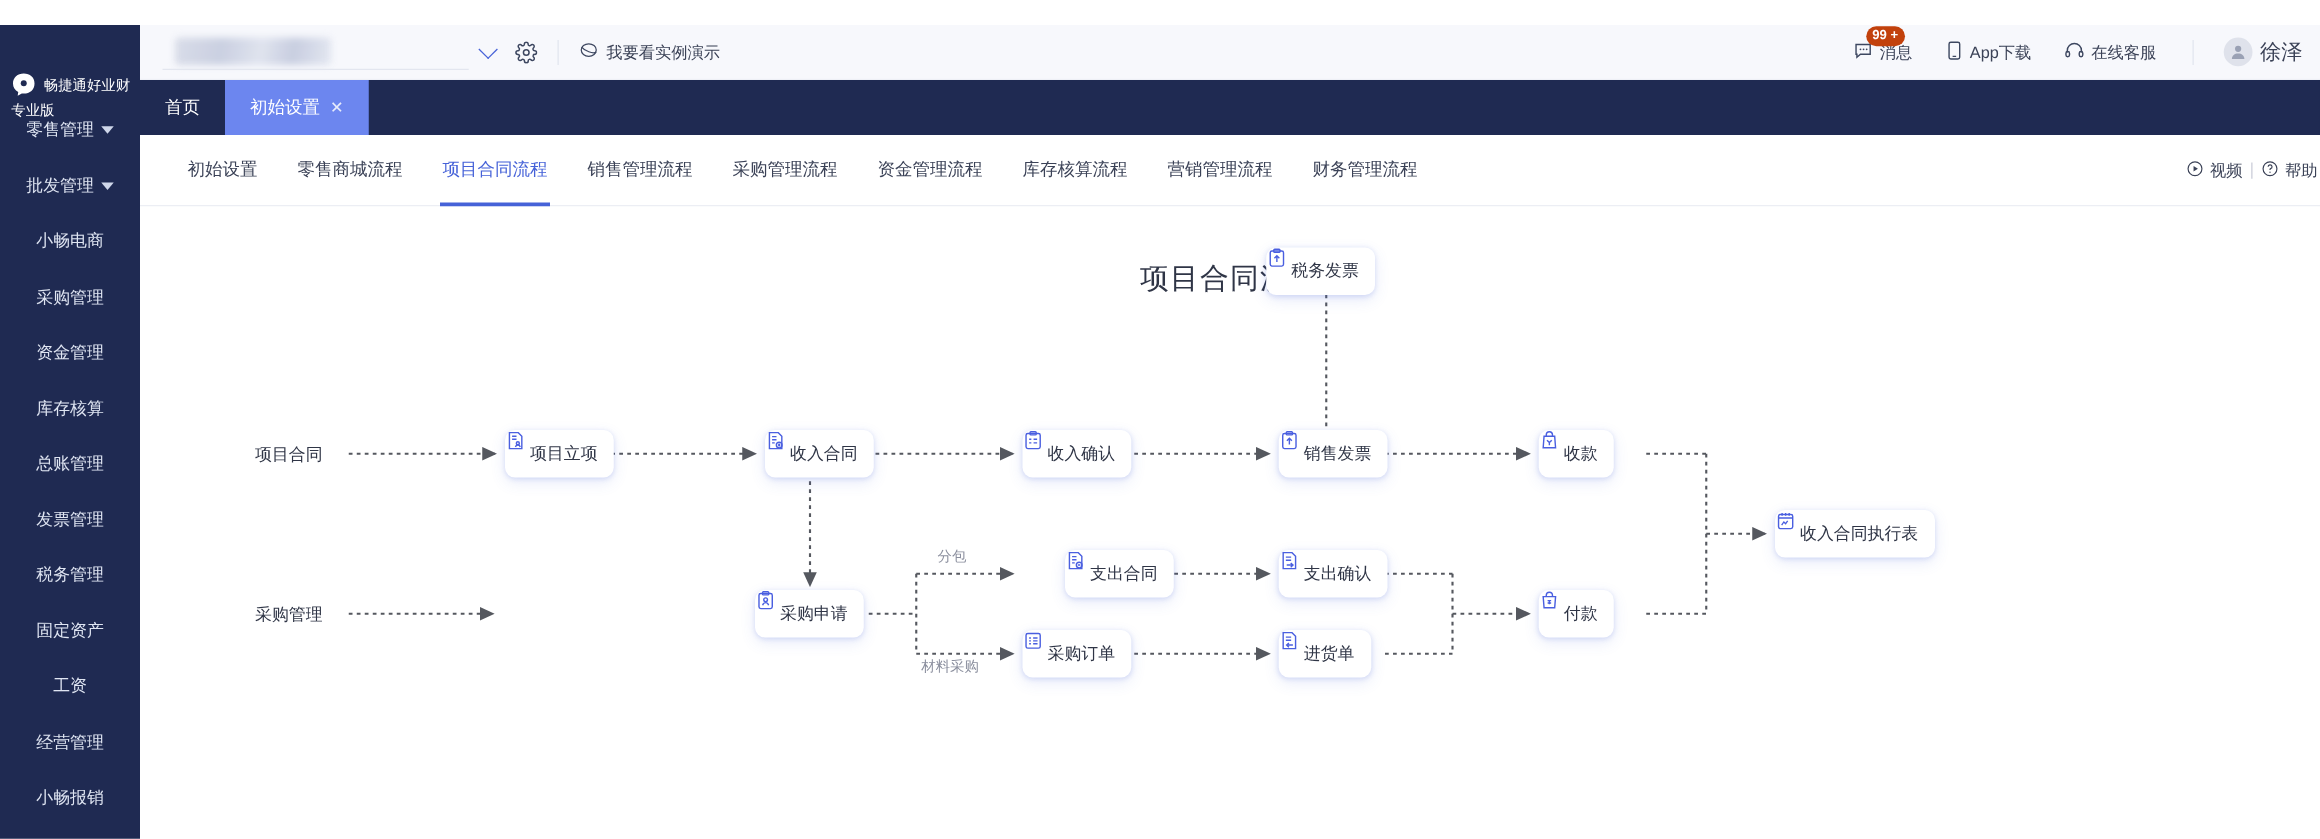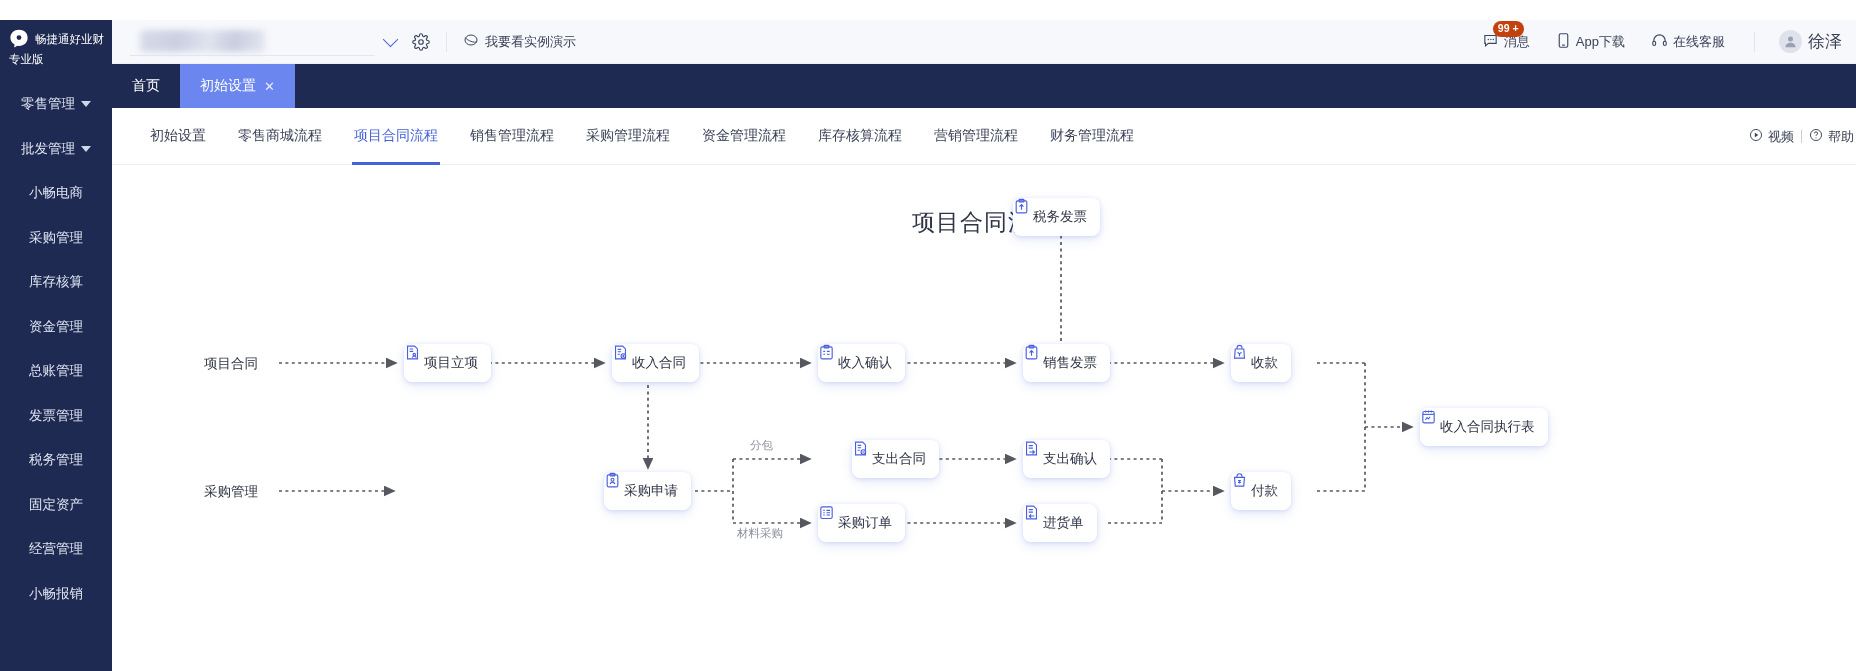--- a/index.html
+++ b/index.html
@@ -17,21 +17,21 @@
   .sidebar {
     position: absolute; left: 0; top: 20px;
     width: 112px; height: 651px;
     background: #1f2a52;
     color: #e7ebf5;
     overflow: hidden;
   }
   .brand {
     height: 60px; padding: 8px 6px 0 8px; position: relative;
   }
-  .brand-row { display:flex; align-items:center; gap:5px; }
+  .brand-row { display:flex; align-items:center; gap:5px;margin-top:29px; }
   .brand-logo { width:22px; height:22px; flex:0 0 22px; }
   .brand-name {
     font-size: 11.5px; color:#ffffff; white-space:nowrap; letter-spacing:0px;
   }
   .brand-sub {
     margin-top: 2px; font-size: 11.5px; color:#ffffff; padding-left:1px;
   }
   .nav { margin-top: 2px; }
   .nav-item {
     height: 44.5px; display:flex; align-items:center; justify-content:center;
@@ -169,36 +169,39 @@
       <span>批发管理</span>
       <i class="caret"></i>
     </div>
     <div class="nav-item">
       <span>小畅电商</span>
     </div>
     <div class="nav-item">
       <span>采购管理</span>
     </div>
     <div class="nav-item">
+      <span>资金管理</span>
+    </div>
+    <div class="nav-item">
       <span>库存核算</span>
     </div>
     <div class="nav-item">
-      <span>资金管理</span>
-    </div>
-    <div class="nav-item">
       <span>总账管理</span>
     </div>
     <div class="nav-item">
       <span>发票管理</span>
     </div>
     <div class="nav-item">
       <span>税务管理</span>
     </div>
     <div class="nav-item">
       <span>固定资产</span>
+    </div>
+    <div class="nav-item">
+      <span>工资</span>
     </div>
     <div class="nav-item">
       <span>经营管理</span>
     </div>
     <div class="nav-item">
       <span>小畅报销</span>
     </div>
   </div>
 </div>
 

